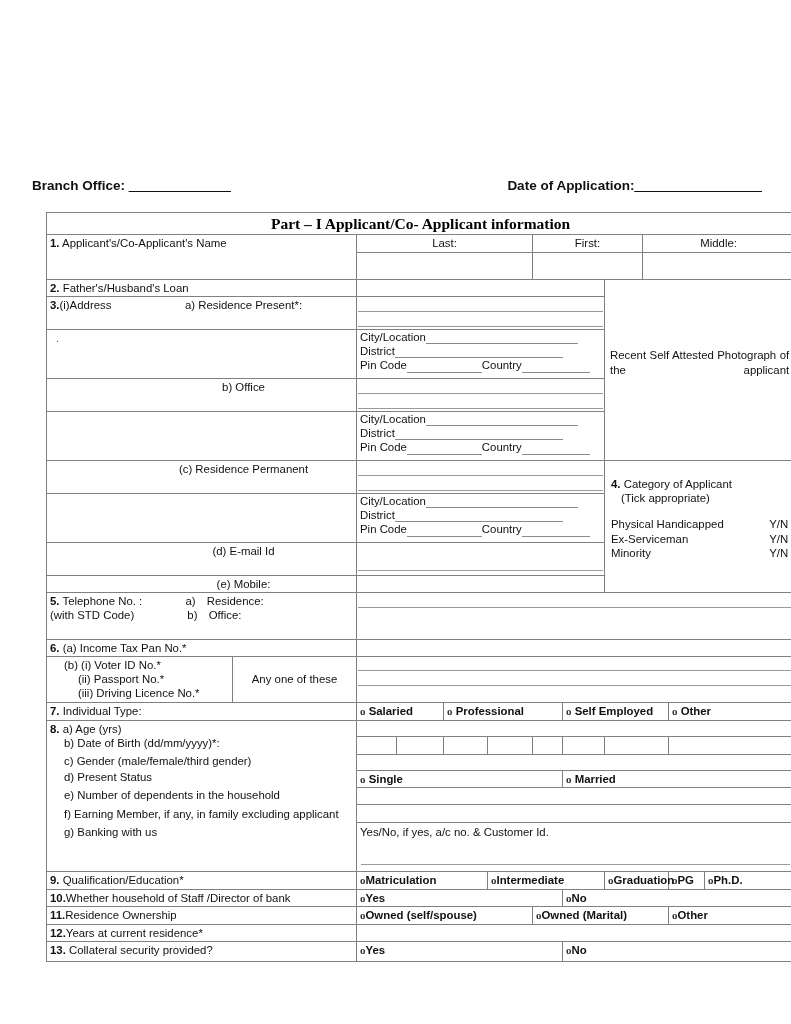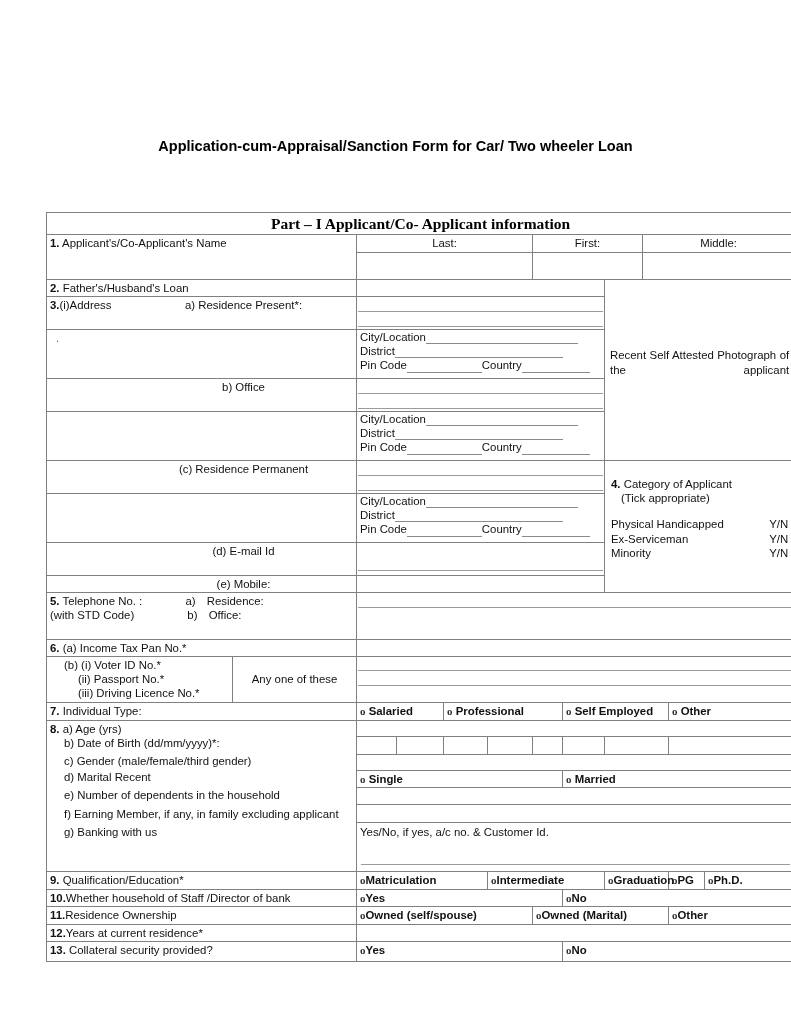--- a/index.html
+++ b/index.html
@@ -94,22 +94,30 @@
   .indent3{padding-left:84px;display:block;text-align:center;}
   .dobcell{height:15px;}
   .tiny-dot{font-size:11px;color:#666;padding-left:6px;}
 </style>
 </head>
 <body>
 
 <div class="page">
 
 
-  <div class="form-title">Application-cum-Appraisal/Sanction Form for Car/ Two wheeler Loan</div>
-
+
+  <div class="branch-line">
+    <div class="branch-left">
+      <span>Branch Office:</span>
+      <span class="blank">____________</span>
+    </div>
+    <div class="branch-right">
+      <span>Date of Application:</span><span class="blank">_______________</span>
+    </div>
+  </div>
 
   <table class="tbl">
     <colgroup>
       <col style="width:186px">
       <col style="width:124px">
       <col style="width:40px">
       <col style="width:47px">
       <col style="width:44px">
       <col style="width:45px">
       <col style="width:30px">
@@ -356,21 +364,21 @@
 
     <tr>
       <td colspan="2" style="border-top:none;border-bottom:none;padding:0 3px">
         <span class="indent1">c) Gender (male/female/third gender)</span>
       </td>
       <td colspan="11" style="height:13px"></td>
     </tr>
 
     <tr>
       <td colspan="2" style="border-top:none;border-bottom:none;padding:0 3px">
-        <span class="indent1">d)  Marital Recent</span>
+        <span class="indent1">d)  Present Status</span>
       </td>
       <td colspan="5" class="opt">
         <span class="circ">o</span>
         <span>Single</span>
       </td>
       <td colspan="6" class="opt">
         <span class="circ">o</span>
         <span>Married</span>
       </td>
     </tr>

